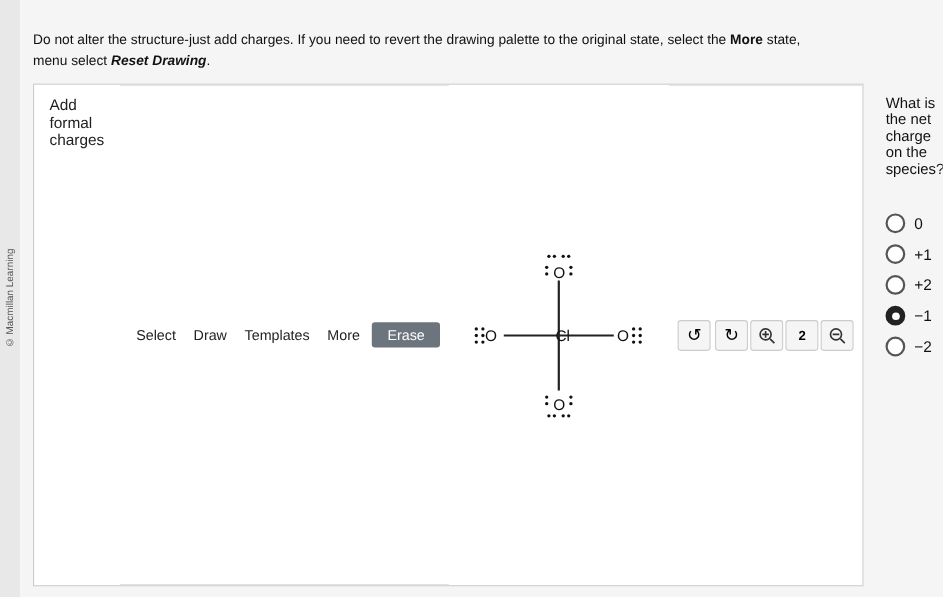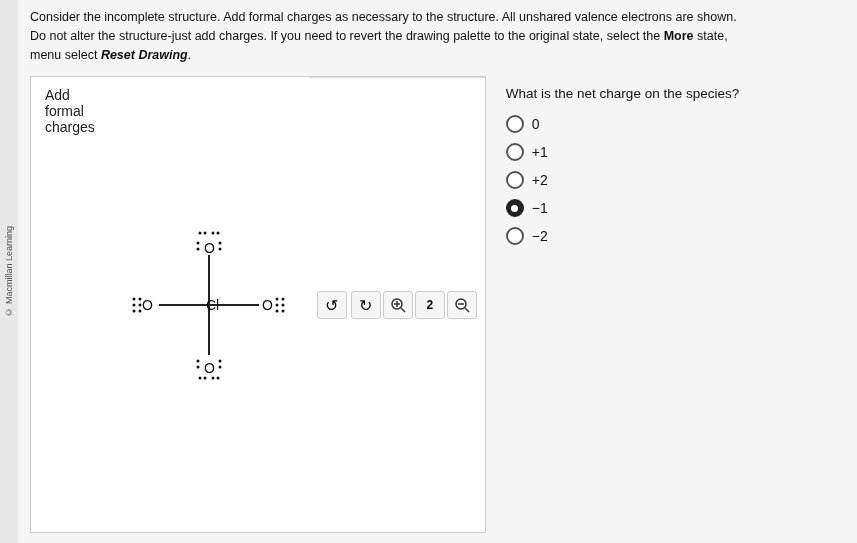--- a/index.html
+++ b/index.html
@@ -160,20 +160,21 @@
       justify-content: center;
       font-size: 14px;
     }
 
     
     .question-panel {
       flex: 1;
       display: flex;
       flex-direction: column;
       padding: 10px 0 0 0;
+      gap: 19px;
     }
     .question-text {
       font-size: 13.5px;
       color: #111;
       margin-bottom: 14px;
     }
     .radio-group {
       display: flex;
       flex-direction: column;
       gap: 10px;
@@ -214,30 +215,38 @@
   </style>
 </head>
 <body>
 
 <div class="watermark">
   <span>© Macmillan Learning</span>
 </div>
 
 <div class="main-content">
   <div class="instructions">
-    <span>Consider the incomplete structure. Add formal charges as necessary to the structure. All unshared valence electrons are shown.</span><br>
+    <br>
     <span>Do not alter the structure-just add charges. If you need to revert the drawing palette to the original state, select the </span><strong>More</strong><span> state,</span><br>
     <span>menu select </span><em>Reset Drawing</em><span>.</span>
   </div>
 
   <div class="content-area">
 
     <div class="drawing-panel">
       <div class="panel-title">Add formal charges</div>
 
+      <div class="toolbar">
+        <div class="toolbar-item">Select</div>
+        <div class="toolbar-item">Draw</div>
+        <div class="toolbar-item">Templates</div>
+        <div class="toolbar-item">More</div>
+        <div class="toolbar-spacer"></div>
+        <button class="erase-btn">Erase</button>
+      </div>
 
       <div class="canvas-area">
 
         <svg class="mol-svg" viewBox="0 0 200 180">
 
           <line x1="100" y1="90" x2="100" y2="40" stroke="#222" stroke-width="2"></line>
 
           <line x1="100" y1="90" x2="150" y2="90" stroke="#222" stroke-width="2"></line>
 
           <line x1="100" y1="90" x2="100" y2="140" stroke="#222" stroke-width="2"></line>

